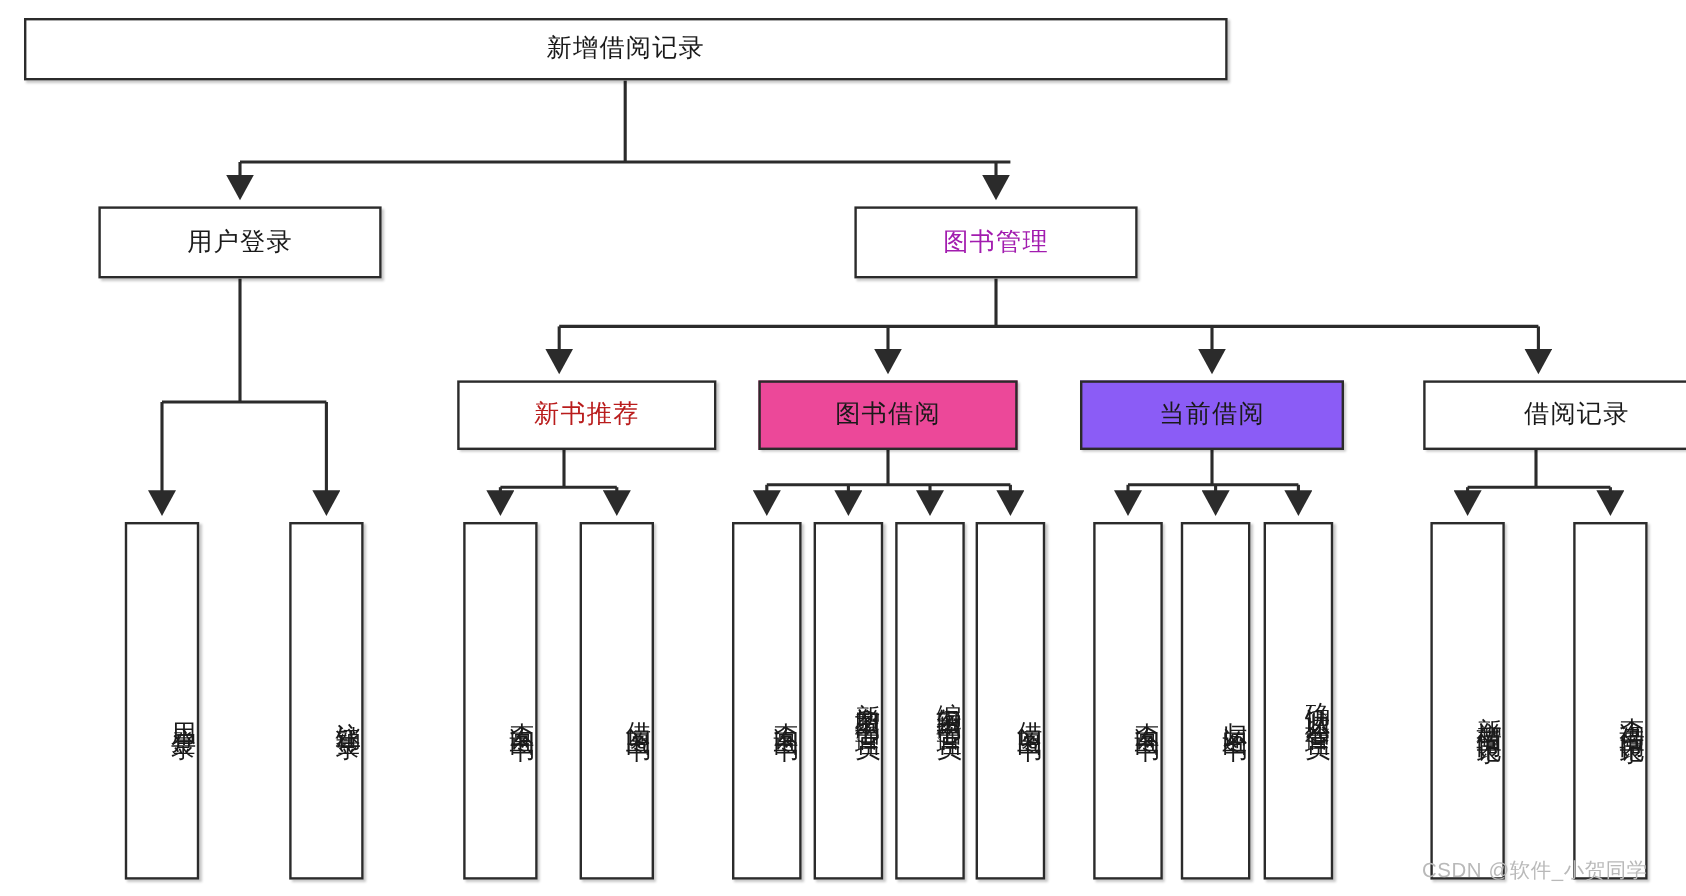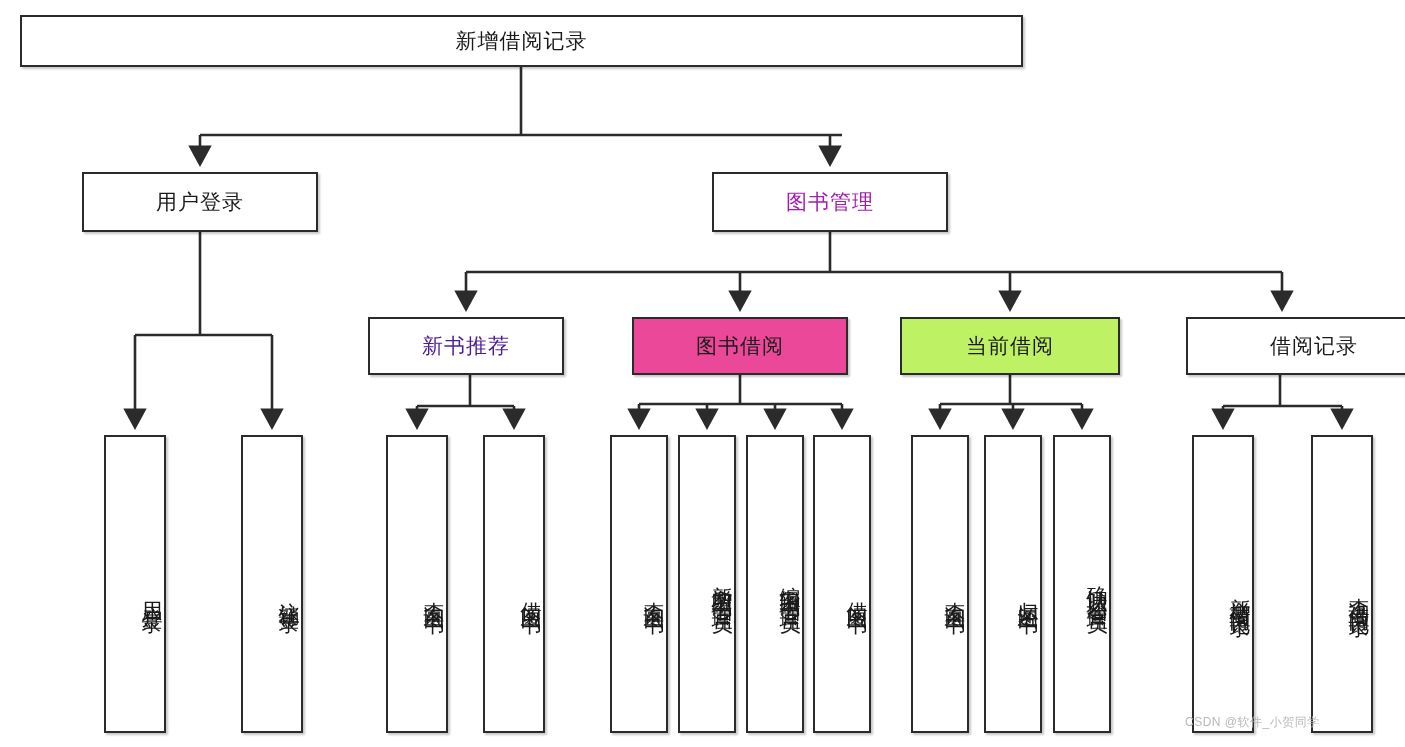--- a/index.html
+++ b/index.html
@@ -56,21 +56,21 @@
     padding-top: 6px;
   }
   .node-label {
     display: block;
     white-space: pre;
   }
   #watermark {
     position: absolute;
     left: 1185px;
     top: 714px;
-    font-size: 12px;
+    font-size: 17px;
     color: #b9b9b9;
     letter-spacing: 0.5px;
     z-index: 5;
     white-space: nowrap;
   }
 </style>
 </head>
 <body style="background: rgb(255, 255, 255);">
 
 <div id="canvas" style="background: rgb(255, 255, 255);">
@@ -129,27 +129,27 @@
     <span class="node-label">新增借阅记录</span>
   </div>
 
   <div class="node horiz" style="left: 82px; top: 172px; width: 236px; height: 60px; border-color: rgb(43, 43, 43); background: rgb(255, 255, 255); color: rgb(26, 26, 26);">
     <span class="node-label">用户登录</span>
   </div>
   <div class="node horiz" style="left: 712px; top: 172px; width: 236px; height: 60px; border-color: rgb(43, 43, 43); background: rgb(255, 255, 255); color: #a21caf;">
     <span class="node-label">图书管理</span>
   </div>
 
-  <div class="node horiz" style="left: 368px; top: 317px; width: 196px; height: 58px; border-color: rgb(43, 43, 43); background: rgb(255, 255, 255); color: #4c1d95;">
+  <div class="node horiz" style="left: 381px; top: 317px; width: 216px; height: 58px; border-color: rgb(43, 43, 43); background: rgb(255, 255, 255); color: #b91c1c;">
     <span class="node-label">新书推荐</span>
   </div>
   <div class="node horiz" style="left: 632px; top: 317px; width: 216px; height: 58px; border-color: rgb(43, 43, 43); background: #ec4899; color: rgb(26, 26, 26);">
     <span class="node-label">图书借阅</span>
   </div>
-  <div class="node horiz" style="left: 900px; top: 317px; width: 220px; height: 58px; border-color: rgb(43, 43, 43); background: #bef264; color: rgb(26, 26, 26);">
+  <div class="node horiz" style="left: 900px; top: 317px; width: 220px; height: 58px; border-color: rgb(43, 43, 43); background: #8b5cf6; color: rgb(26, 26, 26);">
     <span class="node-label">当前借阅</span>
   </div>
   <div class="node horiz" style="left: 1170px; top: 317px; width: 256px; height: 58px; border-color: rgb(43, 43, 43); background: rgb(255, 255, 255); color: rgb(26, 26, 26); margin-left: 16px;">
     <span class="node-label">借阅记录</span>
   </div>
 
   <div class="node vert" style="left: 104px; top: 435px; width: 62px; height: 298px; border-color: rgb(43, 43, 43); background: rgb(255, 255, 255); color: rgb(26, 26, 26);">
     <span class="node-label">用户登录</span>
   </div>
   <div class="node vert" style="left: 241px; top: 435px; width: 62px; height: 298px; border-color: rgb(43, 43, 43); background: rgb(255, 255, 255); color: rgb(26, 26, 26);">

